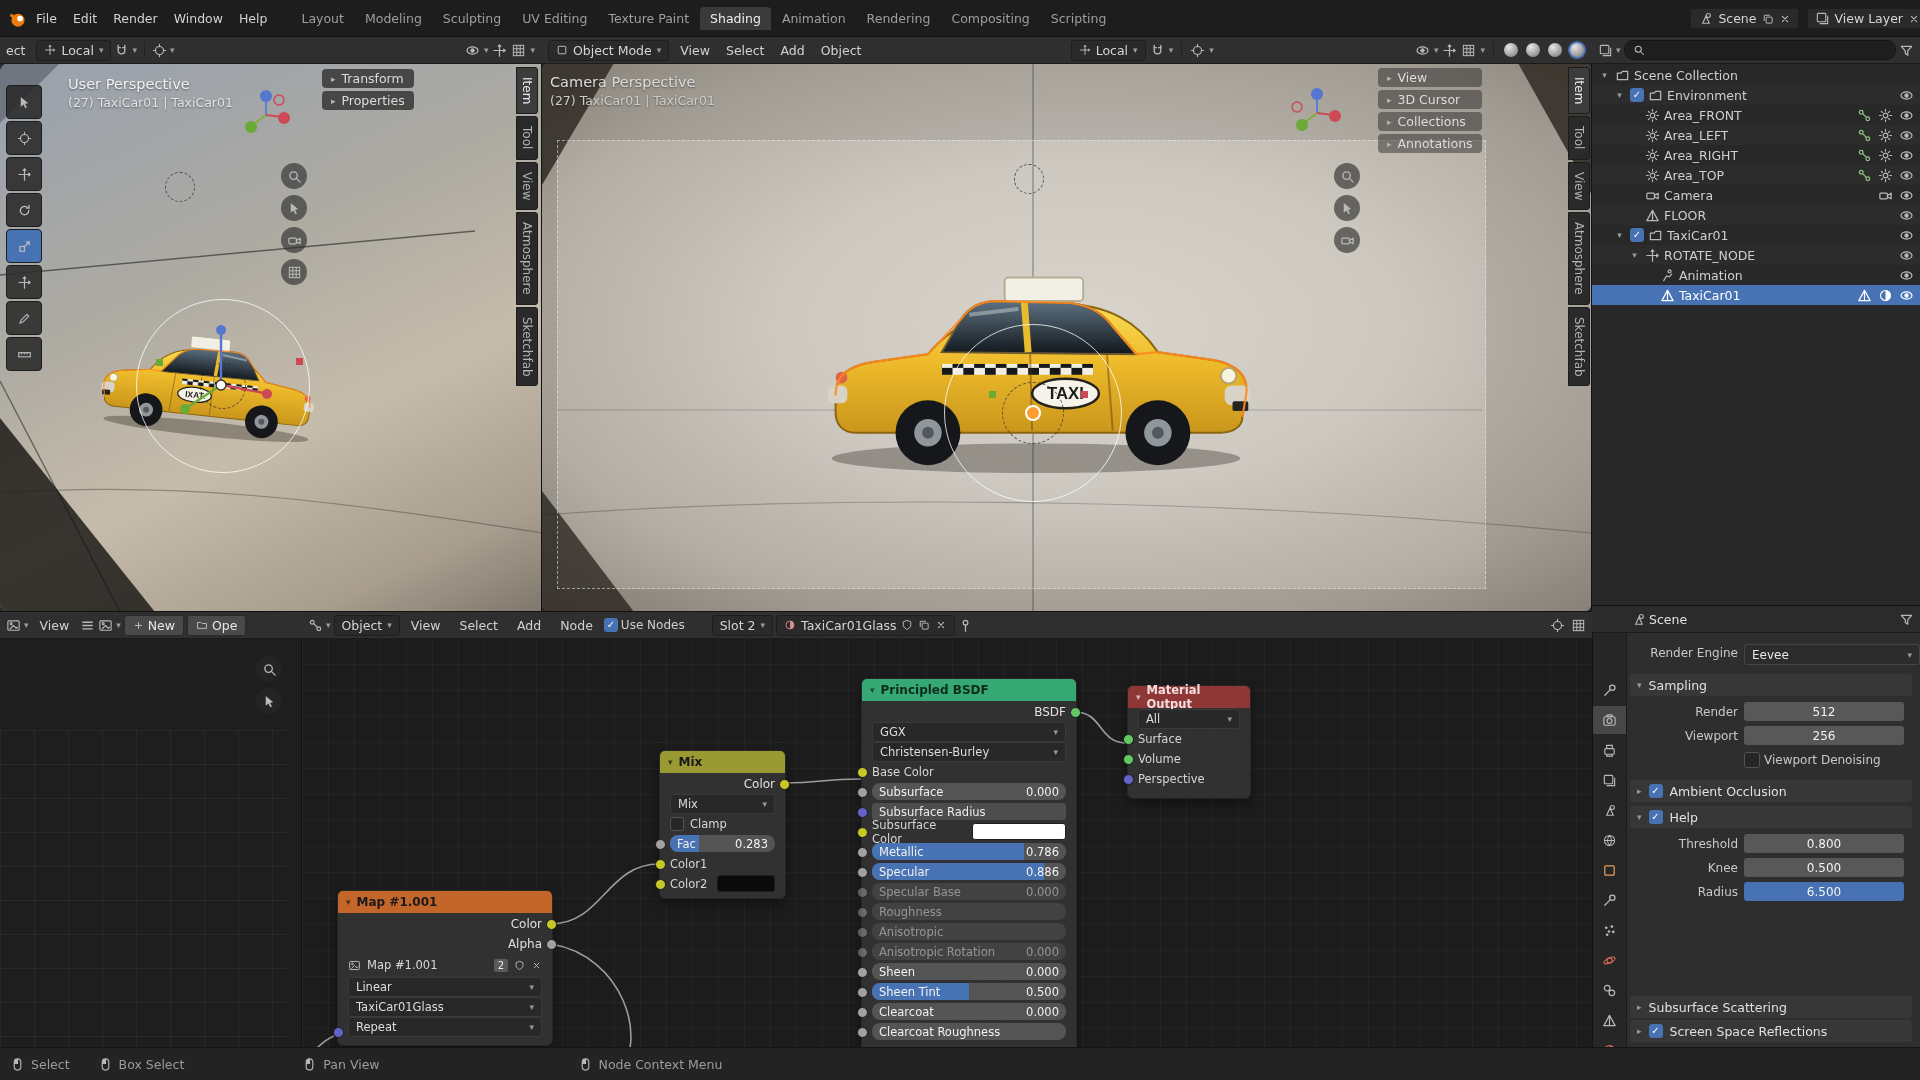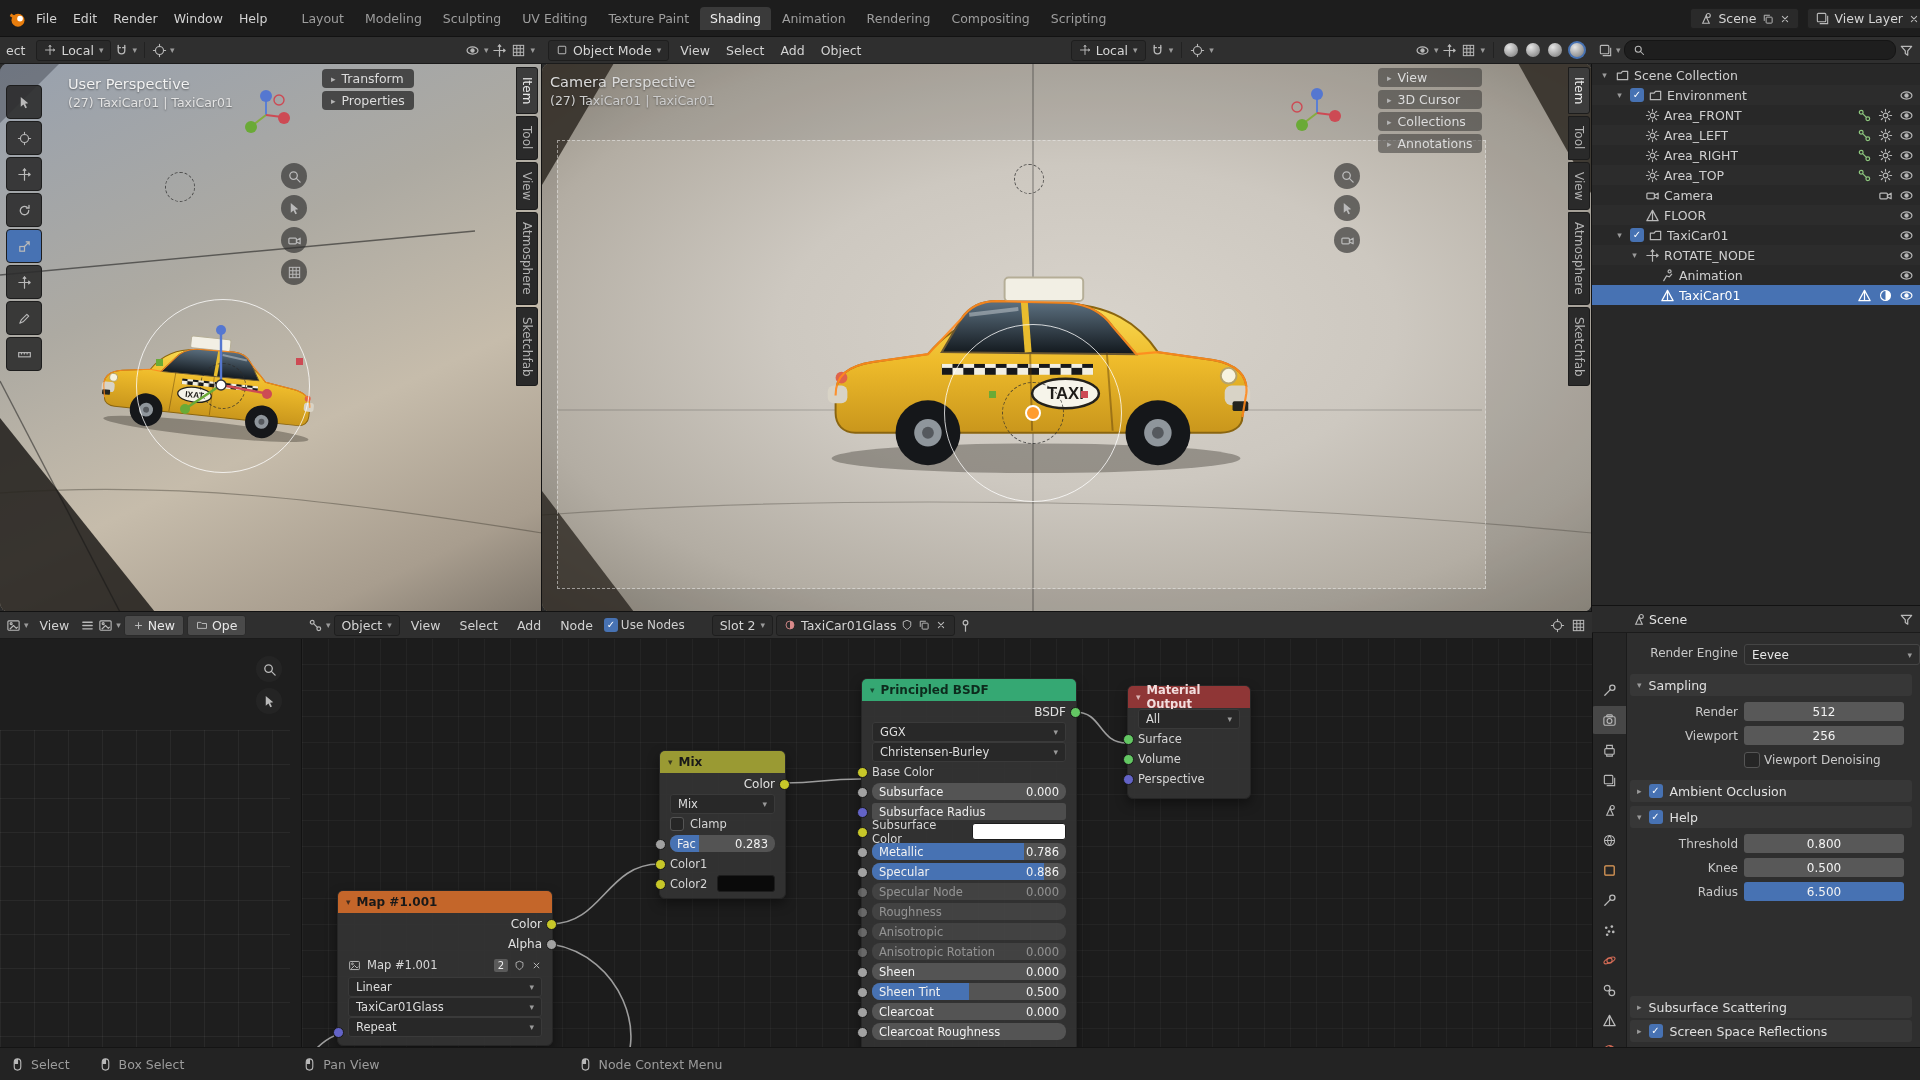--- a/index.html
+++ b/index.html
@@ -1289,21 +1289,21 @@
               <span class="sock in val"></span>
               <span class="nslider">
                 <span class="fillbar" style="width: 88.6%;"></span>
                 <span class="sl-label">Specular</span>
                 <span class="sl-value">0.886</span>
               </span>
             </div>
             <div class="nrow dim">
               <span class="sock in val"></span>
               <span class="nslider">
-                <span class="sl-label">Specular Node</span>
+                <span class="sl-label">Specular Base</span>
                 <span class="sl-value">0.000</span>
               </span>
             </div>
             <div class="nrow dim">
               <span class="sock in val"></span>
               <span class="nslider">
                 <span class="sl-label">Roughness</span>
               </span>
             </div>
             <div class="nrow dim">

